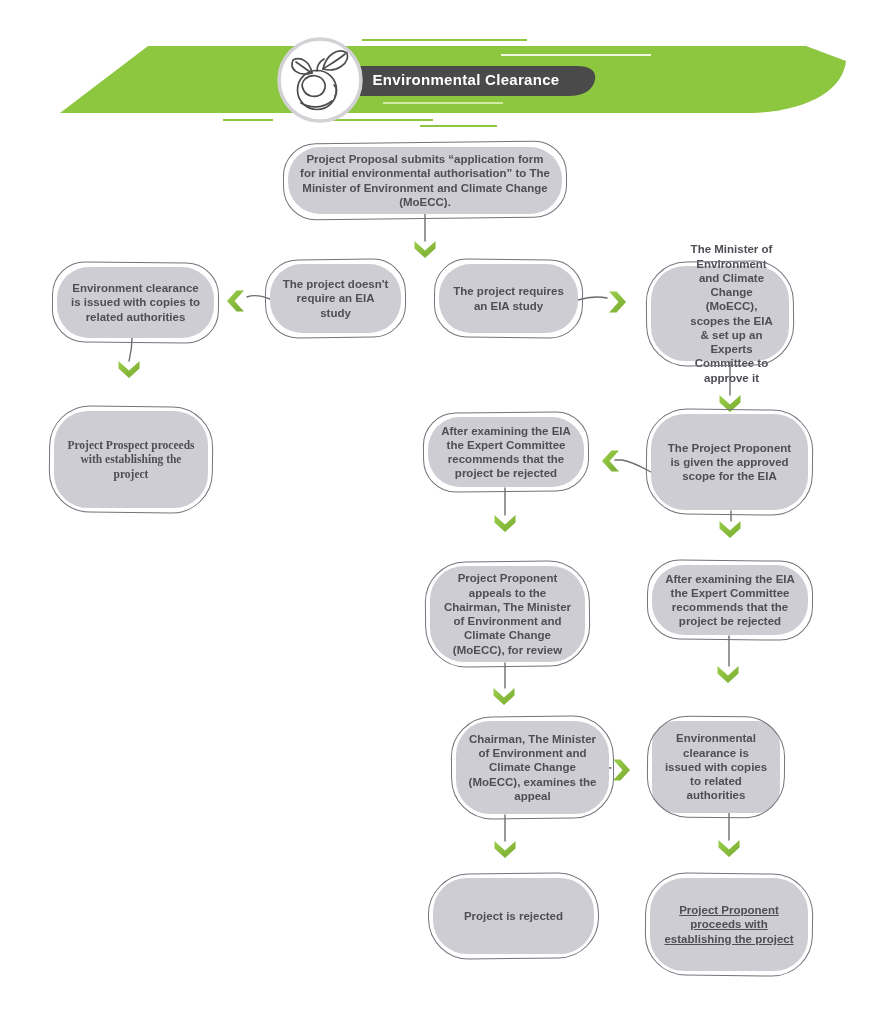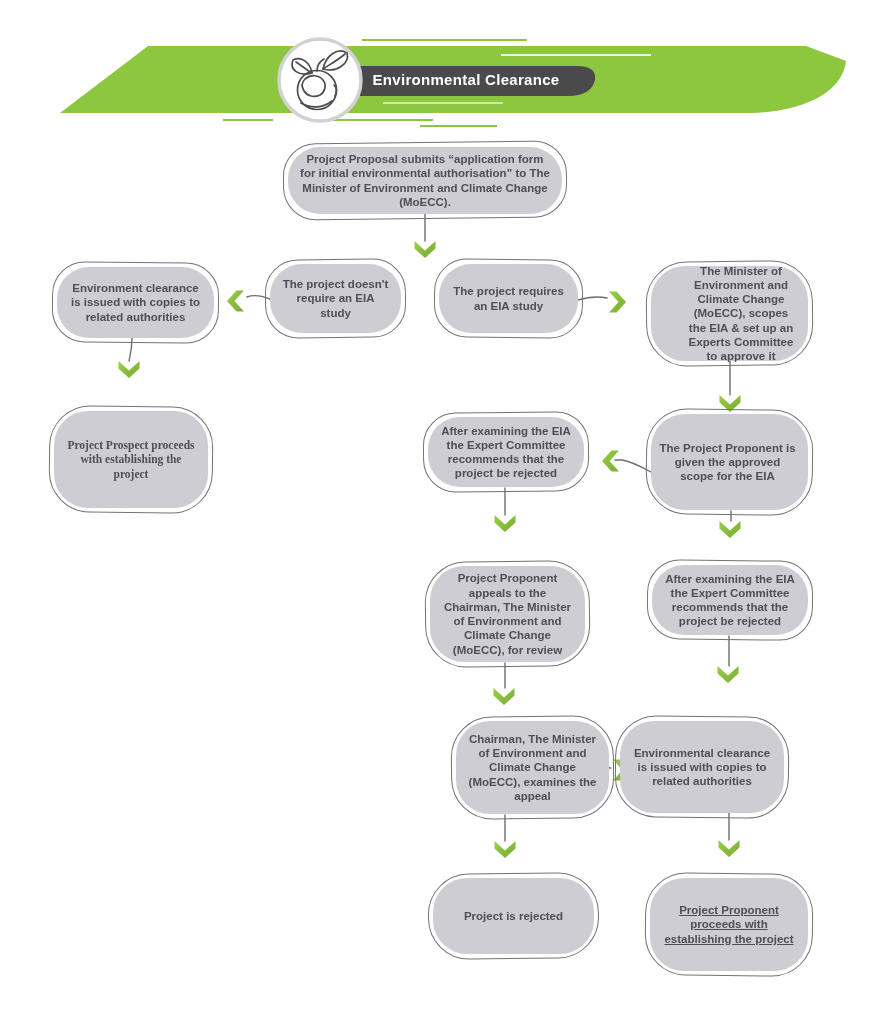--- a/index.html
+++ b/index.html
@@ -104,24 +104,24 @@
       <polygon points="494.5,841 505,850.5 515.5,841 515.5,848.5 505,858 494.5,848.5"></polygon>
       <polygon points="717.5,666 728,675.5 738.5,666 738.5,673.5 728,683 717.5,673.5"></polygon>
       <polygon points="718.5,840 729,849.5 739.5,840 739.5,847.5 729,857 718.5,847.5"></polygon>
     </g>
   </svg>
 
   <div class="node" style="left:288px;top:147px;width:274px;height:67px;">Project Proposal submits “application form for initial environmental authorisation” to The Minister of Environment and Climate Change (MoECC).</div>
   <div class="node rA" style="left:57px; top:267px;width:157px;height:71px;">Environment clearance is issued with copies to related authorities</div>
   <div class="node" style="left:270px;top:264px;width:131px;height:69px;">The project doesn't require an EIA study</div>
   <div class="node rA" style="left:439px;top:264px;width:139px;height:69px;">The project requires an EIA study</div>
-  <div class="node big" style="left:651px;top:266px;width:157px;height:95px;padding-left:35px;">The Minister of Environment and Climate Change (MoECC), scopes the EIA &amp; set up an Experts Committee to approve it</div>
+  <div class="node big" style="left:651px;top:266px;width:138px;height:95px;padding-left:35px;">The Minister of Environment and Climate Change (MoECC), scopes the EIA &amp; set up an Experts Committee to approve it</div>
   <div class="node big rA" style="left:54px;top:411px;width:154px;height:97px;font-family:Liberation Serif, serif;">Project Prospect proceeds with establishing the project</div>
   <div class="node" style="left:428px;top:417px;width:156px;height:70px;">After examining the EIA the Expert Committee recommends that the project be rejected</div>
-  <div class="node big rA" style="left:651px;top:414px;width:157px;height:96px;padding-left:8px;">The Project Proponent is given the approved scope for the EIA</div>
+  <div class="node big rA" style="left:651px;top:414px;width:157px;height:96px;">The Project Proponent is given the approved scope for the EIA</div>
   <div class="node big" style="left:430px;top:566px;width:155px;height:96px;">Project Proponent appeals to the Chairman, The Minister of Environment and Climate Change (MoECC), for review</div>
   <div class="node rA" style="left:652px;top:565px;width:156px;height:70px;">After examining the EIA the Expert Committee recommends that the project be rejected</div>
   <div class="node big" style="left:432px;top:721px;width:153px;height:93px;margin-left:24px;">Chairman, The Minister of Environment and Climate Change (MoECC), examines the appeal</div>
-  <div class="node big rA" style="left:620px;top:721px;width:164px;height:92px;">Environmental clearance is issued with copies to related authorities</div>
+  <div class="node big rA" style="left:652px;top:721px;width:128px;height:92px;border-radius:24px;">Environmental clearance is issued with copies to related authorities</div>
   <div class="node big" style="left:433px;top:878px;width:161px;height:76px;">Project is rejected</div>
   <div class="node big rA" style="left:650px;top:878px;width:158px;height:93px;text-decoration:underline;">Project Proponent proceeds with establishing the project</div>
 
 </div>
 
 </body></html>

